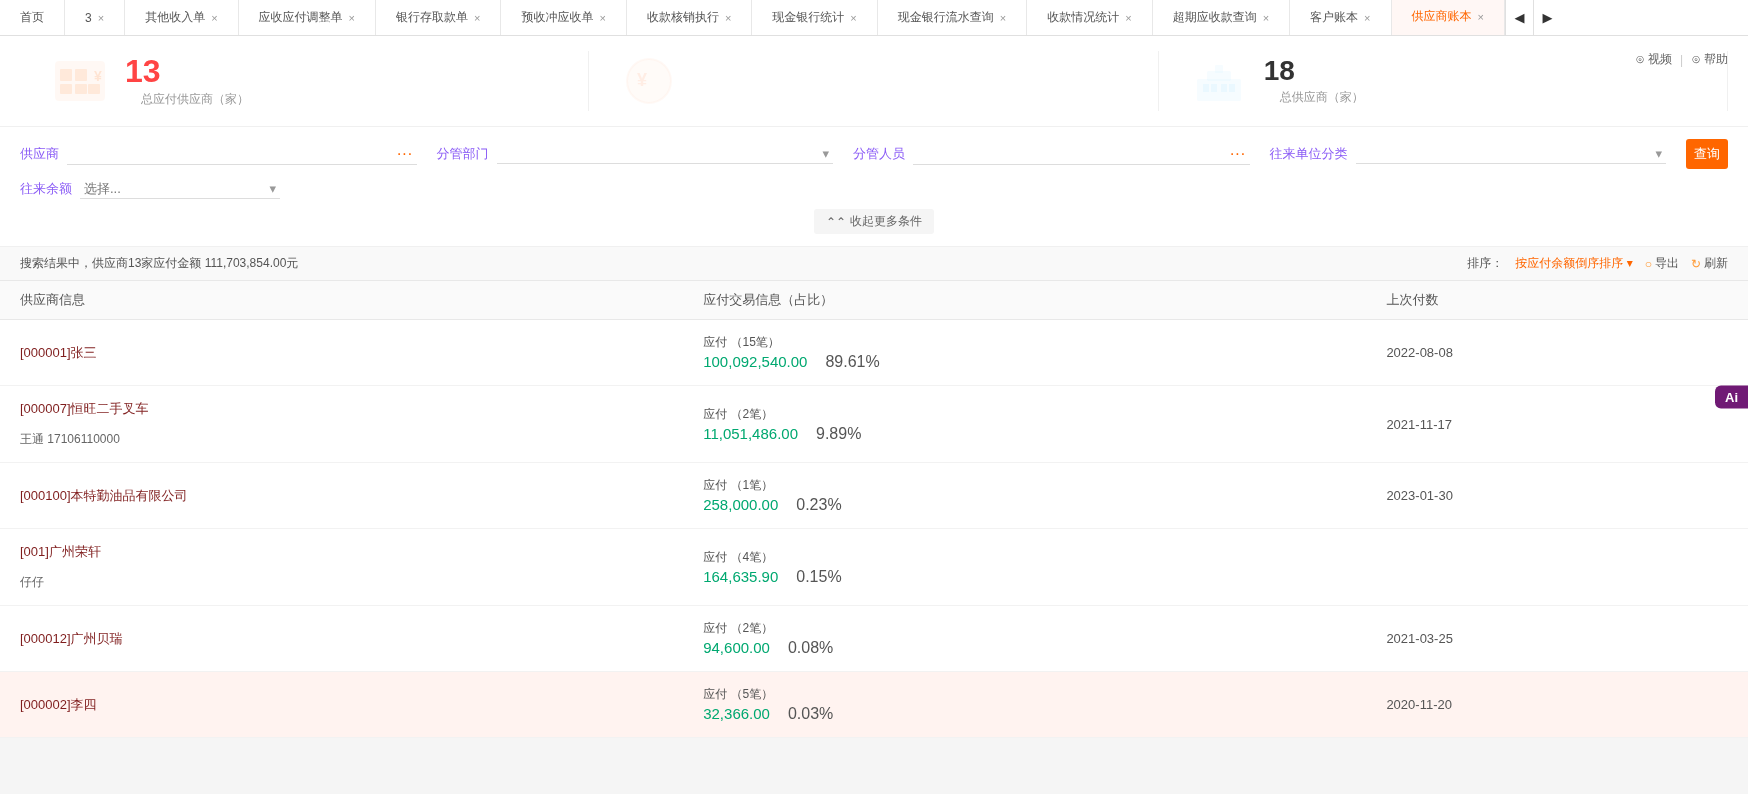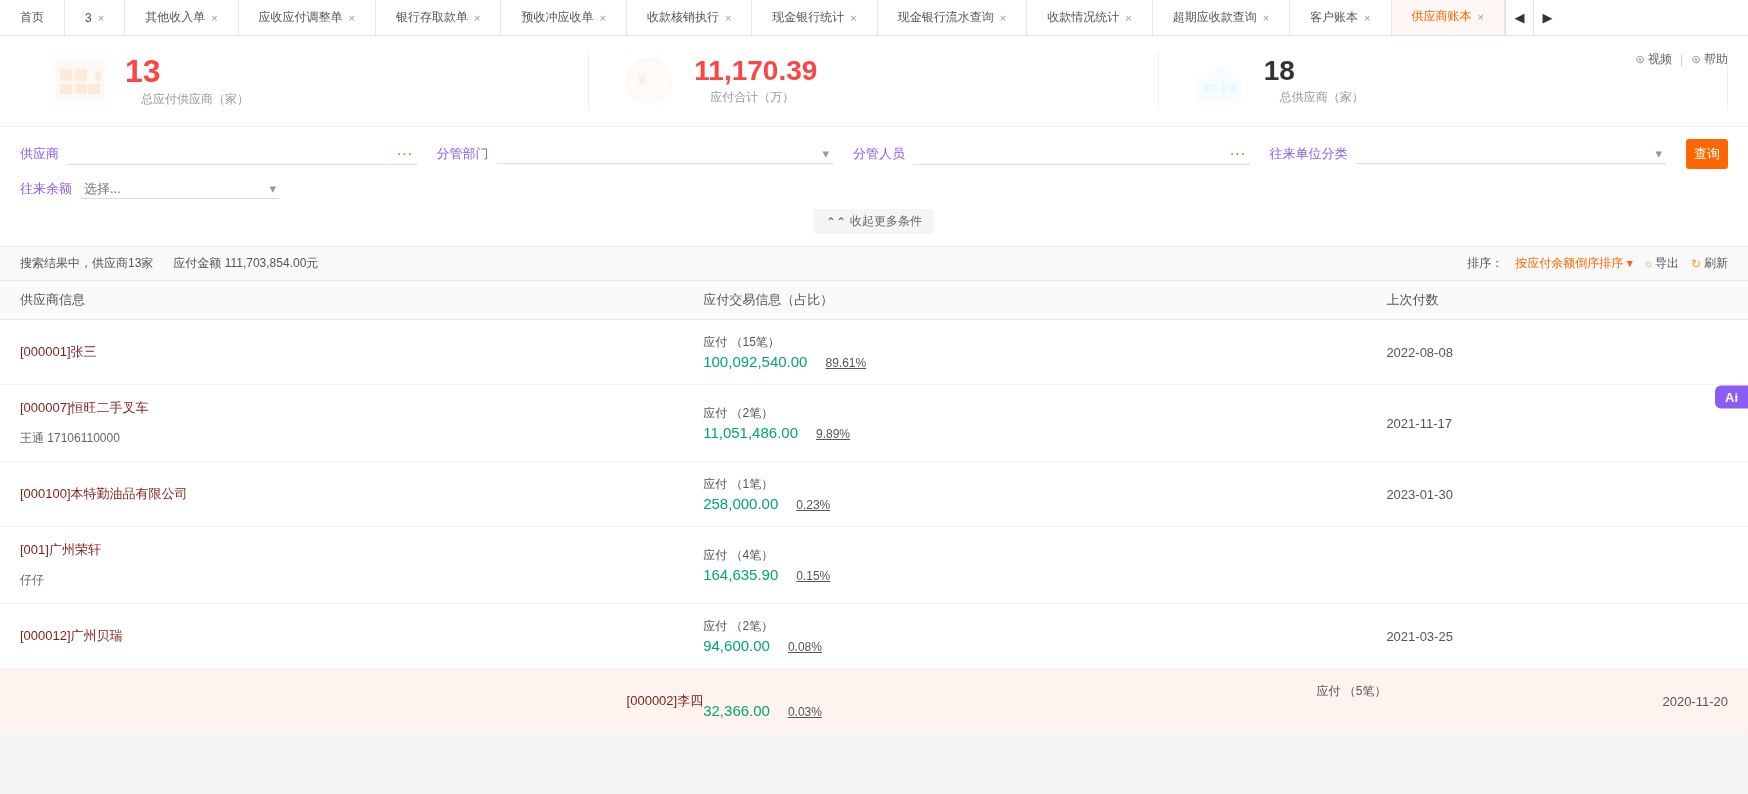--- a/index.html
+++ b/index.html
@@ -140,21 +140,21 @@
     .results-bar {
       display: flex;
       align-items: center;
       justify-content: space-between;
       padding: 8px 20px;
       background: #f9f9f9;
       border-bottom: 1px solid #e8e8e8;
       font-size: 12px;
       color: #555;
     }
-    .results-left { display: flex; align-items: flex-start; gap: 20px; }
+    .results-left { display: flex; align-items: flex-start; }
     .results-right { display: flex; align-items: center; gap: 12px; color: #555; }
     .sort-label { color: #555; }
     .sort-select { color: #ff6600; cursor: pointer; }
     .action-btn {
       display: flex;
       align-items: center;
       gap: 3px;
       cursor: pointer;
       color: #555;
     }
@@ -174,32 +174,32 @@
       font-weight: 500;
       color: #555;
     }
     .table-row {
       display: grid;
       grid-template-columns: 2fr 2fr 1fr;
       padding: 14px 20px;
       border-bottom: 1px solid #f2f2f2;
       align-items: center;
     }
-    .table-row.highlighted { background: #fff3f0; text-align: right; }
+    .table-row.highlighted { background: #fff3f0; }
     .supplier-link {
       color: #7f1d1d;
       cursor: pointer;
       text-decoration: none;
       font-size: 13px;
     }
     .supplier-sub { font-size: 12px; color: #666; margin-top: 13px; }
     .transaction-cell { display: flex; flex-direction: column; }
     .trans-label { font-size: 12px; color: #555; margin-bottom: 2px; }
     .trans-amount { font-size: 15px; color: #00a870; font-weight: 500; }
-    .trans-percent { font-size: 12px; color: #555; margin-left: 10px; text-decoration: underline; }
+    .trans-percent { font-size: 16px; color: #555; margin-left: 10px; }
     .trans-row { display: flex; align-items: baseline; gap: 8px; }
     .last-payment { font-size: 13px; color: #555; }
 
     
     ::-webkit-scrollbar { width: 6px; height: 6px; }
     ::-webkit-scrollbar-thumb { background: #ccc; border-radius: 3px; }
   </style>
 </head>
 <body>
 
@@ -276,24 +276,20 @@
       <span class="stat-label">总应付供应商（家）</span>
     </div>
   </div>
 
   <div class="stat-block">
     <svg class="stat-icon" viewBox="0 0 60 60" fill="none">
       <circle cx="30" cy="30" r="22" fill="#ff9966" opacity="0.15"></circle>
       <text x="18" y="35" fill="#ff9966" font-size="18" font-weight="bold" opacity="0.5">¥</text>
       <circle cx="30" cy="30" r="22" stroke="#ff9966" stroke-width="2" opacity="0.2" fill="none"></circle>
     </svg>
-    <div class="stat-info">
-      <span class="stat-number" style="font-size:28px;">11,170.39</span>
-      <span class="stat-label">应付合计（万）</span>
-    </div>
   </div>
 
   <div class="stat-block">
     <svg class="stat-icon" viewBox="0 0 60 60" fill="none">
       <rect x="8" y="28" width="44" height="22" rx="2" fill="#66ccff" opacity="0.2"></rect>
       <rect x="18" y="20" width="24" height="10" rx="2" fill="#66ccff" opacity="0.2"></rect>
       <rect x="26" y="14" width="8" height="8" rx="1" fill="#66ccff" opacity="0.2"></rect>
       <rect x="14" y="33" width="6" height="8" fill="#66ccff" opacity="0.3"></rect>
       <rect x="22" y="33" width="6" height="8" fill="#66ccff" opacity="0.3"></rect>
       <rect x="32" y="33" width="6" height="8" fill="#66ccff" opacity="0.3"></rect>
@@ -490,15 +486,15 @@
         <span class="trans-amount">32,366.00</span>
         <span class="trans-percent">0.03%</span>
       </div>
     </div>
     <div>
       <span class="last-payment">2020-11-20</span>
     </div>
   </div>
 </div>
 
-<div style="position:fixed;right:0;top:50%;transform:translateY(-50%);background:#8b5cf6;color:#fff;padding:4px 10px;border-radius:6px 0 0 6px;font-size:13px;font-weight:bold;cursor:pointer;z-index:999;">
+<div style="position:fixed;right:0;top:50%;transform:translateY(-50%);background:#701a75;color:#fff;padding:4px 10px;border-radius:6px 0 0 6px;font-size:13px;font-weight:bold;cursor:pointer;z-index:999;">
   <span>Ai</span>
 </div>
 
 </body></html>

